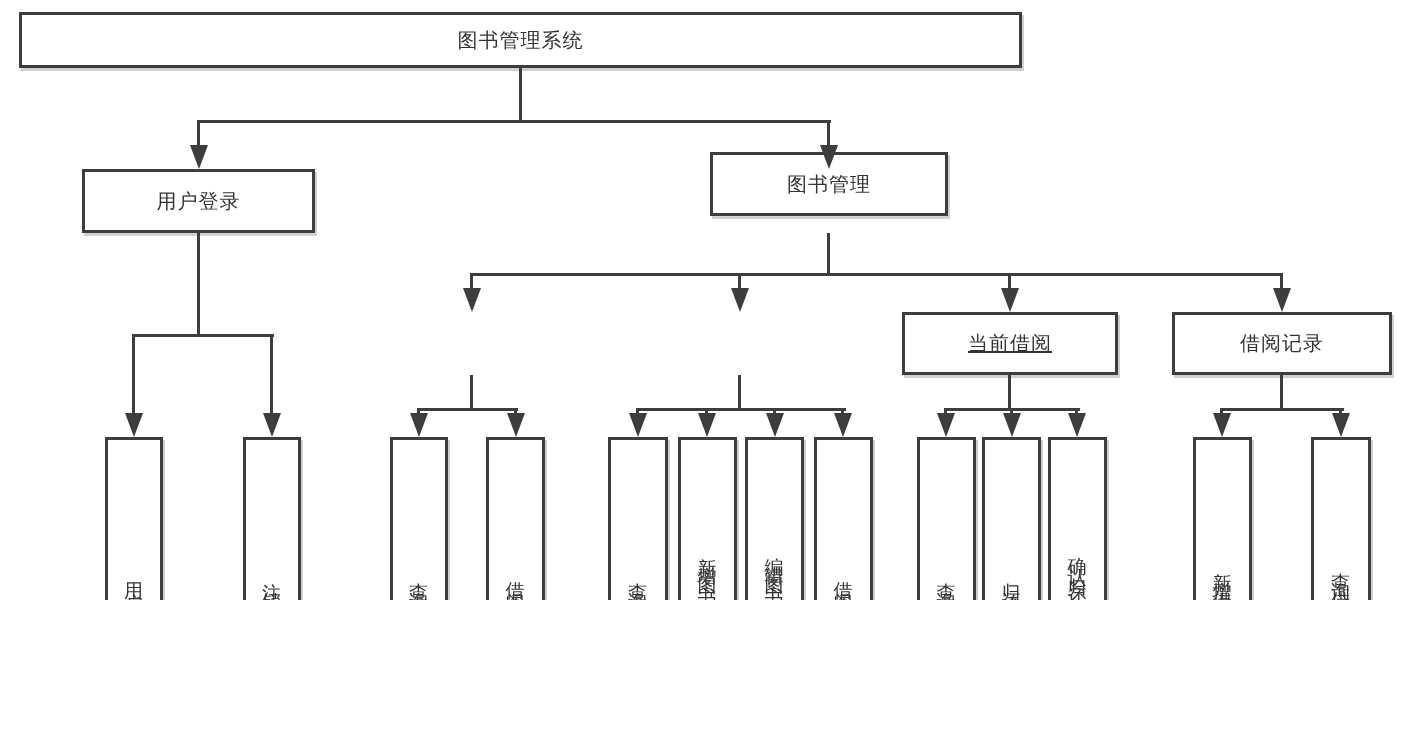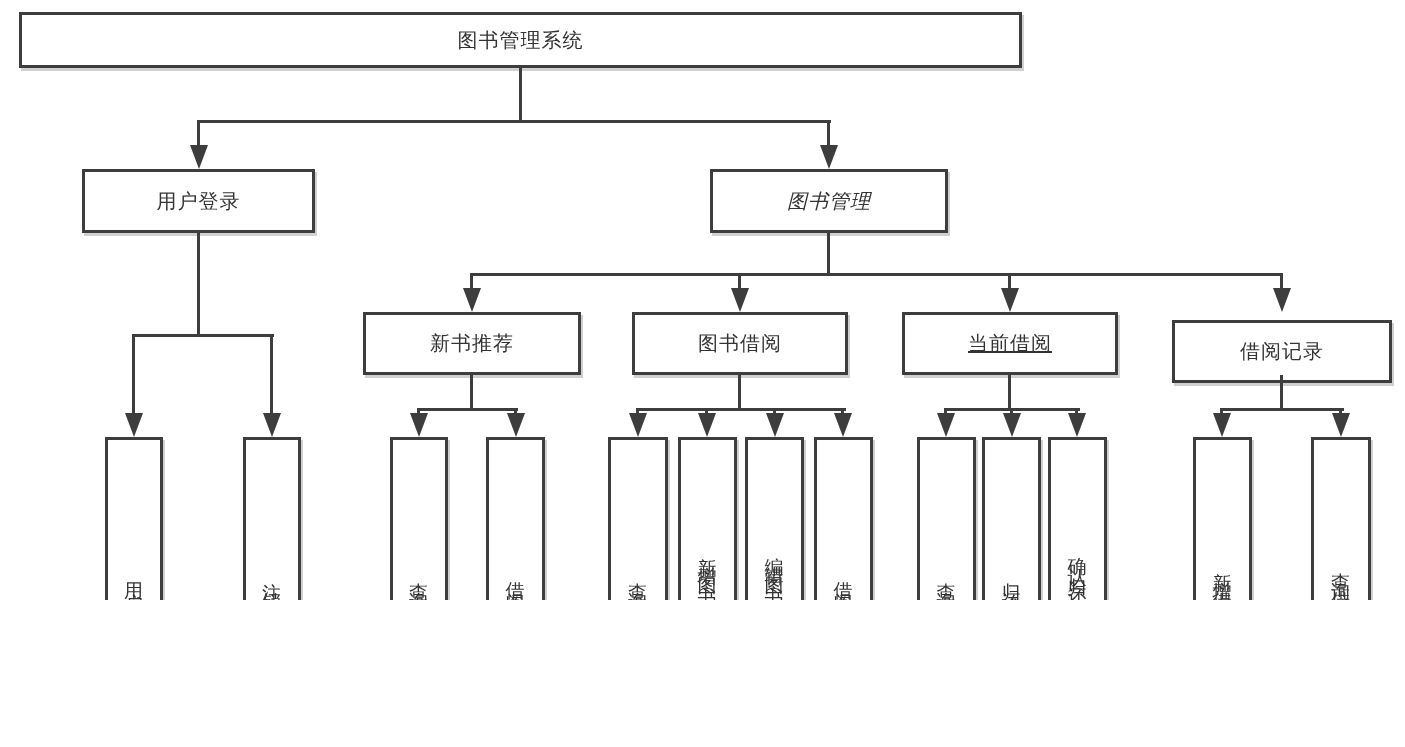--- a/index.html
+++ b/index.html
@@ -59,26 +59,24 @@
   }
 </style>
 </head>
 <body>
 
 <div class="stage">
 
   <div class="box" style="left:19px; top:12px; width:1003px; height:56px;">图书管理系统</div>
 
   <div class="box" style="left:82px; top:169px; width:233px; height:64px;">用户登录</div>
-  <div class="box" style="left:710px; top:169px; width:238px; height:64px;font-style:italic;">图书管理</div>
+  <div class="box" style="left:710px; top:152px; width:238px; height:64px;">图书管理</div>
 
-  <div class="box" style="left:363px; top:312px; width:218px; height:63px;">新书推荐</div>
-  <div class="box" style="left:632px; top:312px; width:216px; height:63px;">图书借阅</div>
   <div class="box" style="left:902px; top:312px; width:216px; height:63px;text-decoration:underline;">当前借阅</div>
-  <div class="box" style="left:1172px; top:312px; width:220px; height:63px;margin-top:8px;">借阅记录</div>
+  <div class="box" style="left:1172px; top:312px; width:220px; height:63px;">借阅记录</div>
 
   <div class="box leaf" style="left:105px; top:437px; width:58px; height:299px;">
       <span>用户登录</span>
     </div>
   <div class="box leaf" style="left:243px; top:437px; width:58px; height:299px;">
       <span>注销登录</span>
     </div>
   <div class="box leaf" style="left:390px; top:437px; width:58px; height:299px;">
       <span>查询图书</span>
     </div>

